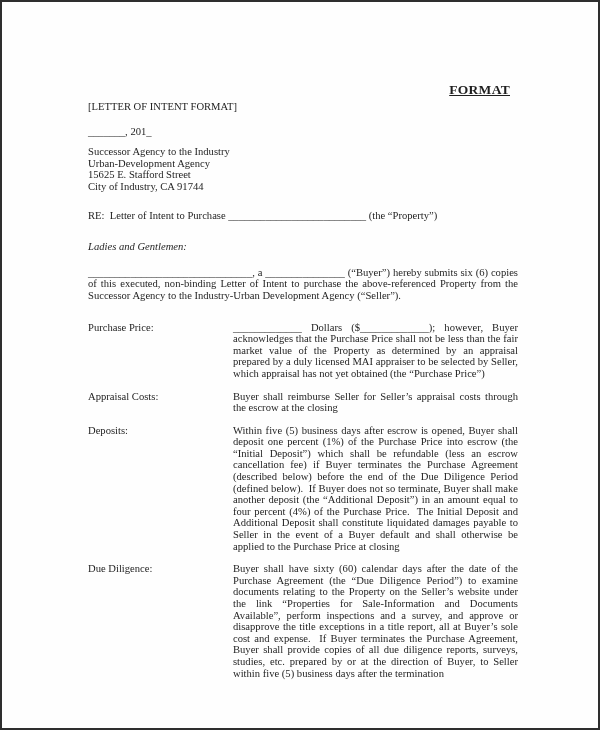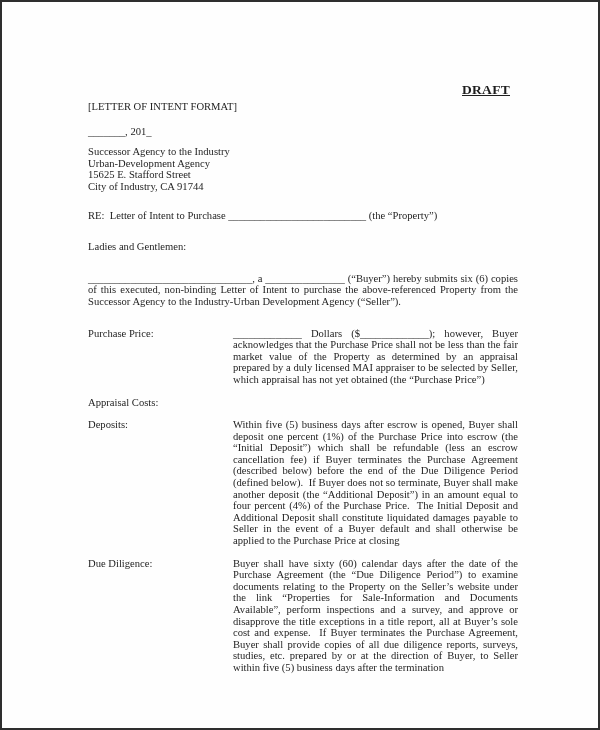--- a/index.html
+++ b/index.html
@@ -31,21 +31,21 @@
   }
   .draft span { text-decoration: underline; }
   .title {
     text-align: left;
     margin-bottom: 13px;
   }
   .date-line { margin-bottom: 9px; white-space: pre-wrap; }
   .address { margin-bottom: 17px; }
   .address div { white-space: pre-wrap; }
   .re-line { margin-bottom: 20px; white-space: pre-wrap; }
-  .salutation { margin-bottom: 20px; }
+  .salutation { margin-bottom: 14px; font-style: italic; }
   .intro {
     text-align: justify;
     white-space: pre-wrap;
     margin-bottom: 20px;
   }
   .section {
     display: grid;
     grid-template-columns: 130px 1fr;
     margin-bottom: 11px;
   }
@@ -55,21 +55,21 @@
     white-space: pre-wrap;
     margin-left: 15px;
   }
 </style>
 </head>
 <body>
 
 <div class="page">
 
   <div class="draft">
-    <span>DRAFT</span>
+    <span>FORMAT</span>
   </div>
 
   <div class="title">[LETTER OF INTENT FORMAT]</div>
 
   <div class="date-line">_______, 201_</div>
 
   <div class="address">
     <div>Successor Agency to the Industry</div>
     <div>Urban-Development Agency</div>
     <div>15625 E. Stafford Street</div>
@@ -82,20 +82,21 @@
 
   <div class="intro">_______________________________, a _______________ (“Buyer”) hereby submits six (6) copies of this executed, non-binding Letter of Intent to purchase the above-referenced Property from the Successor Agency to the Industry-Urban Development Agency (“Seller”).</div>
 
   <div class="section">
     <div class="section-label">Purchase Price:</div>
     <div class="section-body">_____________ Dollars ($_____________); however, Buyer acknowledges that the Purchase Price shall not be less than the fair market value of the Property as determined by an appraisal prepared by a duly licensed MAI appraiser to be selected by Seller, which appraisal has not yet obtained (the “Purchase Price”)</div>
   </div>
 
   <div class="section">
     <div class="section-label">Appraisal Costs:</div>
+    <div class="section-body">Buyer shall reimburse Seller for Seller’s appraisal costs through the escrow at the closing</div>
   </div>
 
   <div class="section">
     <div class="section-label">Deposits:</div>
     <div class="section-body">Within five (5) business days after escrow is opened, Buyer shall deposit one percent (1%) of the Purchase Price into escrow (the “Initial Deposit”) which shall be refundable (less an escrow cancellation fee) if Buyer terminates the Purchase Agreement (described below) before the end of the Due Diligence Period (defined below).  If Buyer does not so terminate, Buyer shall make another deposit (the “Additional Deposit”) in an amount equal to four percent (4%) of the Purchase Price.  The Initial Deposit and Additional Deposit shall constitute liquidated damages payable to Seller in the event of a Buyer default and shall otherwise be applied to the Purchase Price at closing</div>
   </div>
 
   <div class="section">
     <div class="section-label">Due Diligence:</div>
     <div class="section-body">Buyer shall have sixty (60) calendar days after the date of the Purchase Agreement (the “Due Diligence Period”) to examine documents relating to the Property on the Seller’s website under the link “Properties for Sale-Information and Documents Available”, perform inspections and a survey, and approve or disapprove the title exceptions in a title report, all at Buyer’s sole cost and expense.  If Buyer terminates the Purchase Agreement, Buyer shall provide copies of all due diligence reports, surveys, studies, etc. prepared by or at the direction of Buyer, to Seller within five (5) business days after the termination</div>

